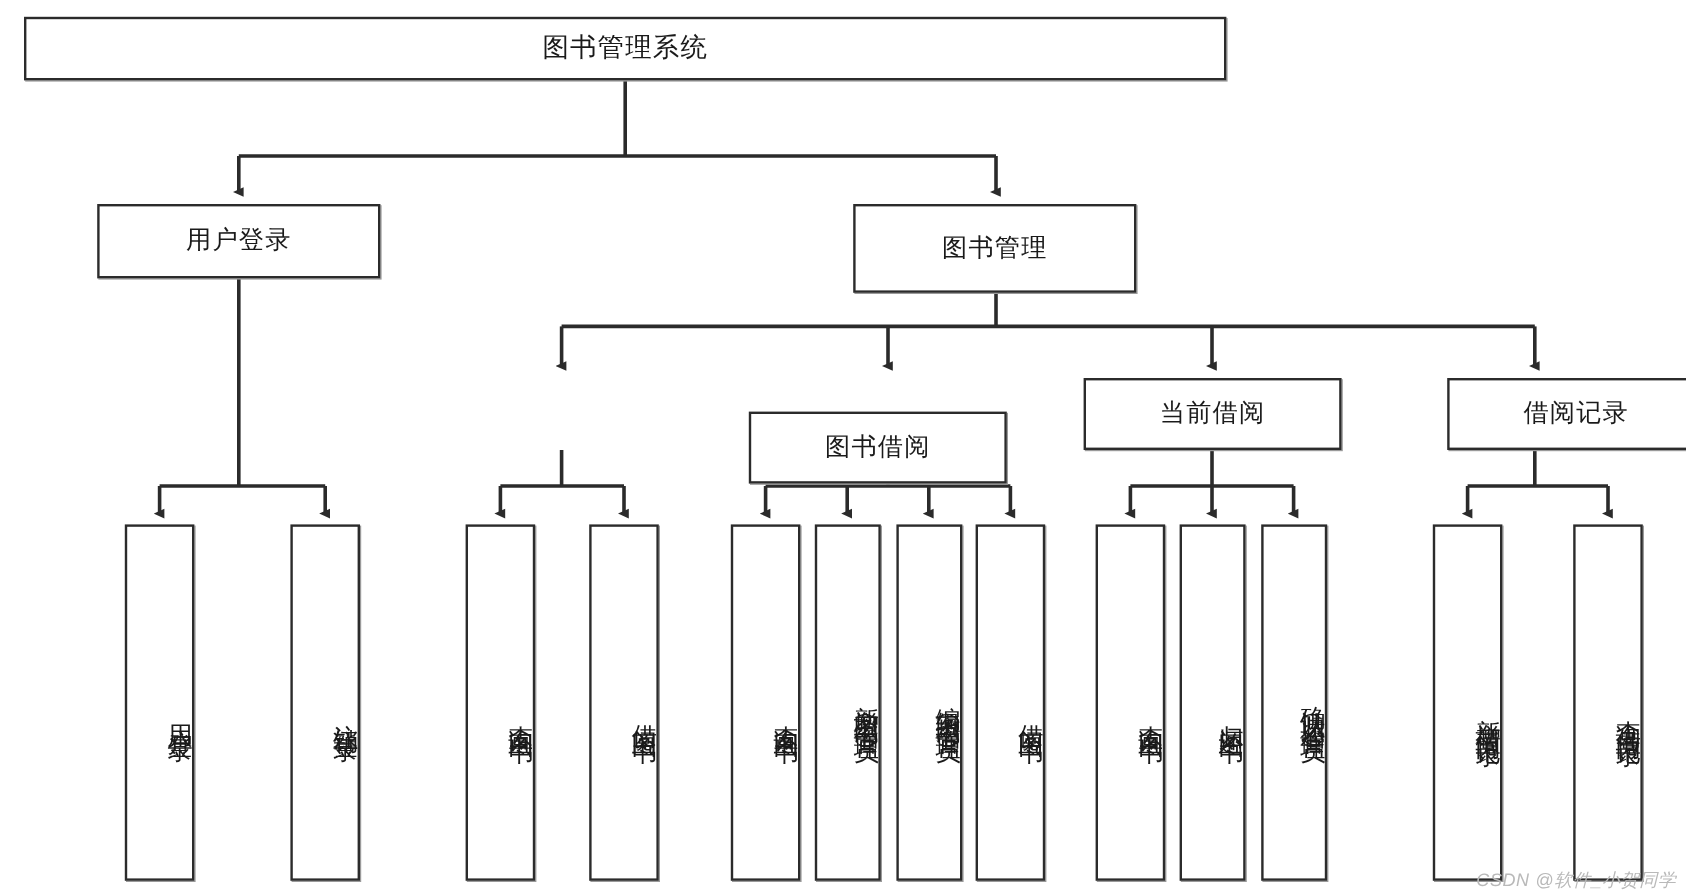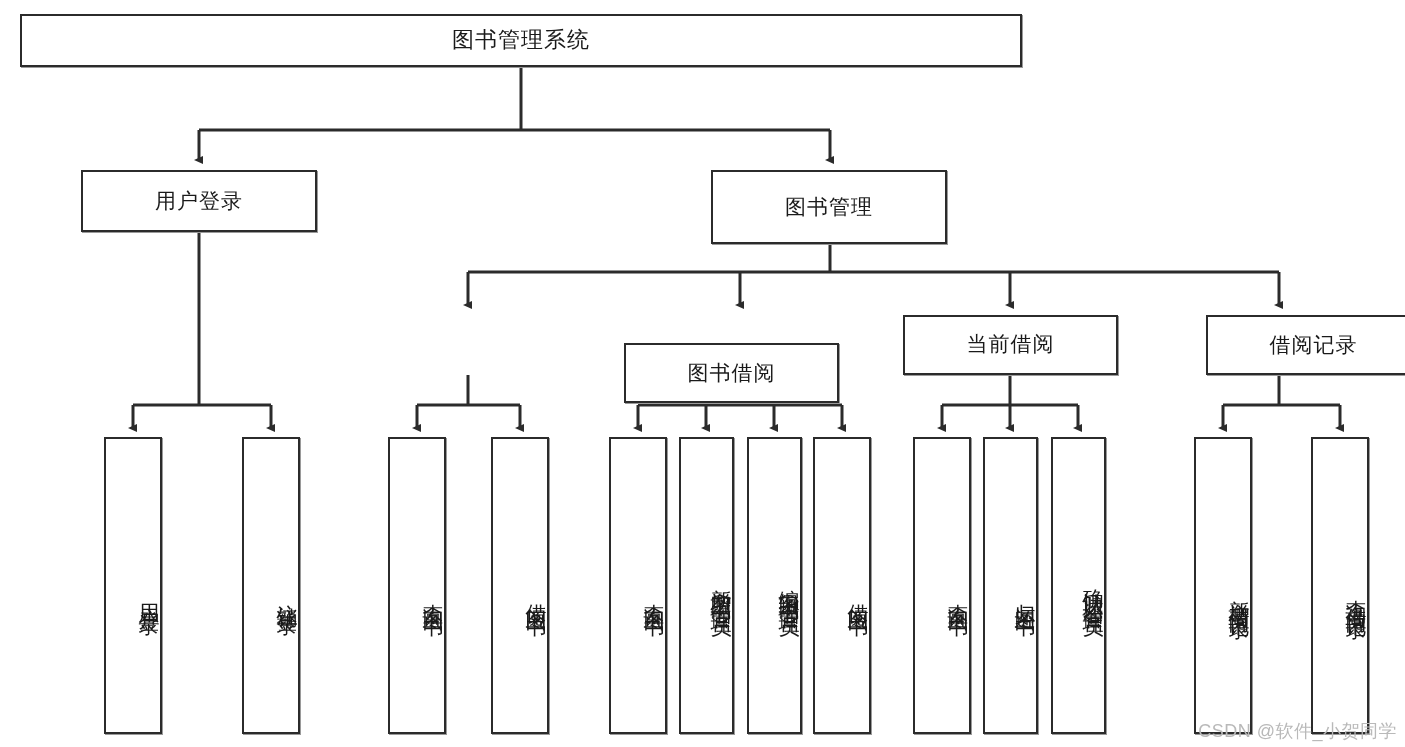--- a/index.html
+++ b/index.html
@@ -39,25 +39,26 @@
   }
   .node.vertical .label{
     writing-mode:vertical-rl;
     text-orientation:upright;
     display:block;
   }
   .watermark{
     position:absolute;
     right:8px;
     bottom:4px;
-    font-size:18px;
+    font-size:15px;
     color:#b9b9b9;
     letter-spacing:0.5px;
     white-space:nowrap;
     user-select:none;
+    font-style:italic;
   }
 </style>
 </head>
 <body>
 
 <div id="diagram-root">
 
   <svg id="edges" viewBox="0 0 1405 747" xmlns="http://www.w3.org/2000/svg">
     <defs>
       <marker id="arrow" markerWidth="10" markerHeight="10" refX="5" refY="5" orient="auto" markerUnits="userSpaceOnUse">

